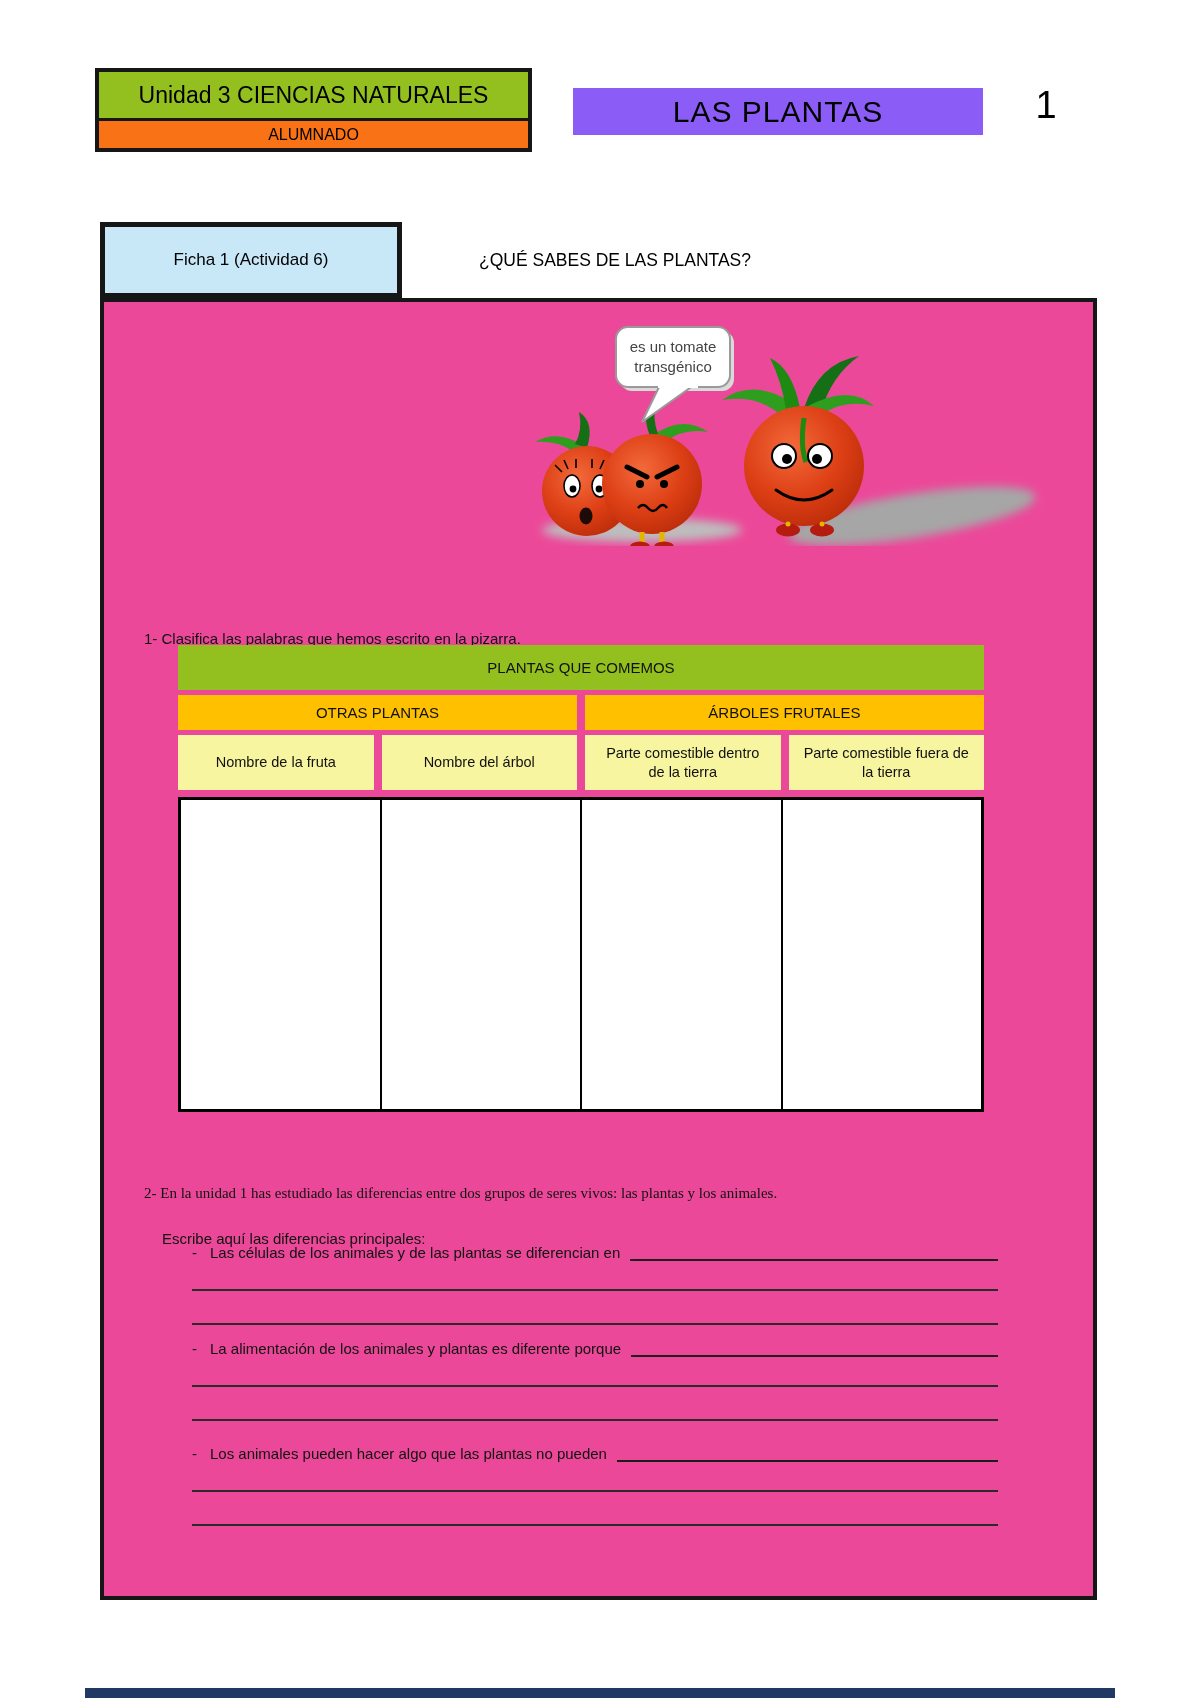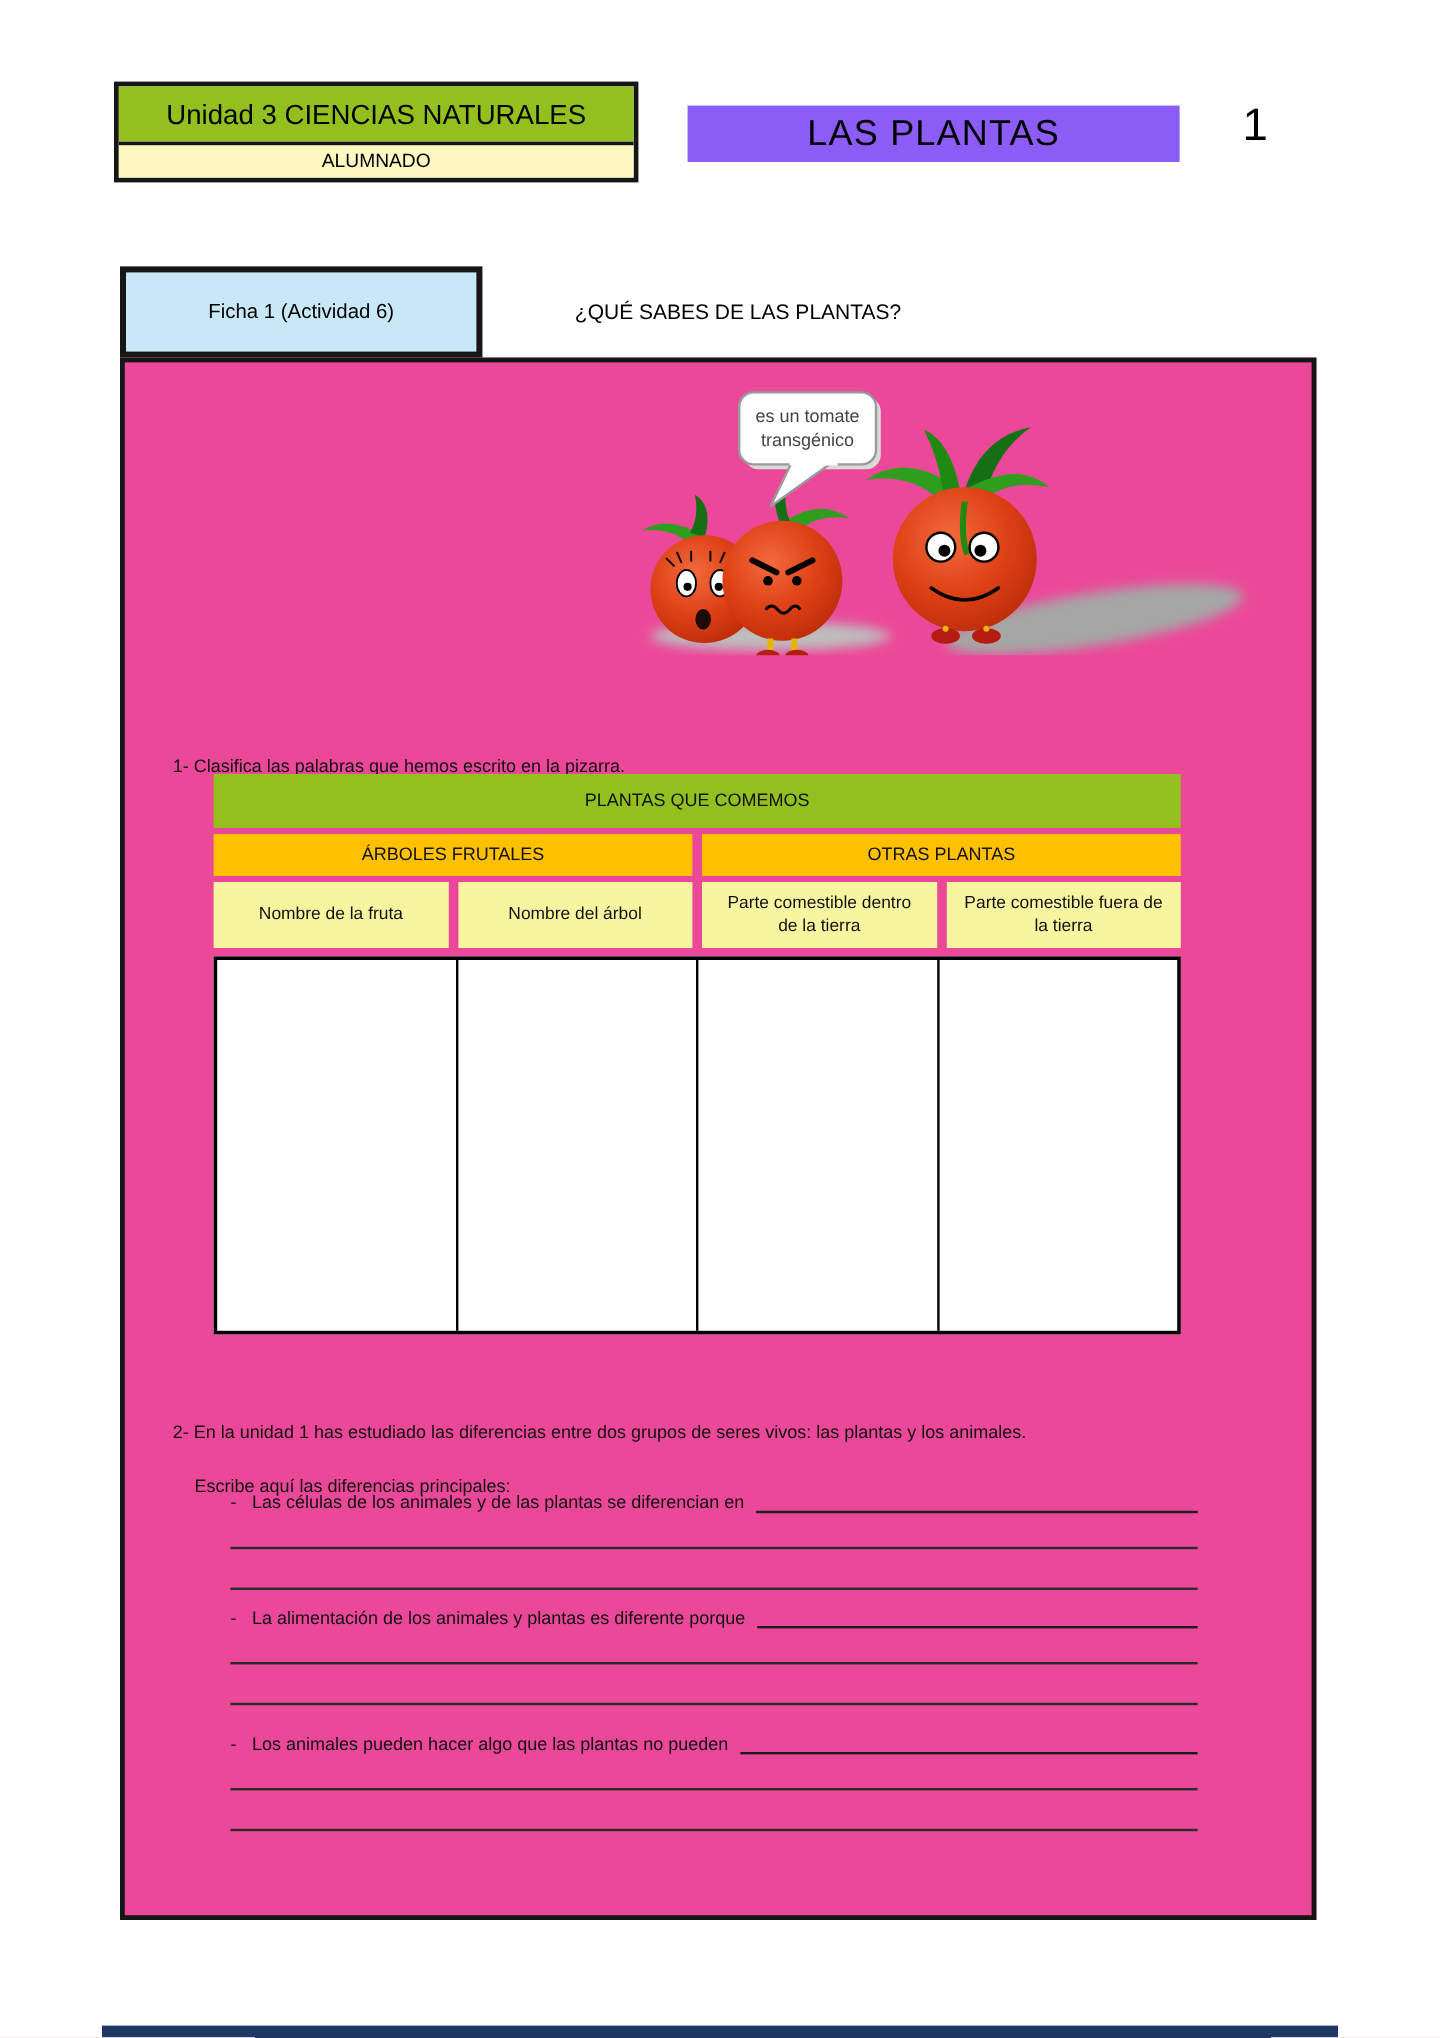--- a/index.html
+++ b/index.html
@@ -13,21 +13,21 @@
   .unit-box {
     position:absolute; left:95px; top:68px; width:437px;
     border:4px solid #161616; background:#fff;
   }
   .unit-green {
     height:46px; line-height:46px; text-align:center;
     background:#93C01F; font-size:23px; font-weight:normal; color:#000;
   }
   .unit-white {
     height:30px; line-height:28px; text-align:center;
-    border-top:3px solid #161616; font-size:16px; color:#000; background:#fef9c3;
+    border-top:3px solid #161616; font-size:16px; color:#000; background:#f97316;
   }
   .doc-title {
     position:absolute; left:573px; top:88px; width:410px; height:47px;
     background:#8b5cf6; font-size:30px; line-height:47px; text-align:center;
     letter-spacing:1px; color:#000;
   }
   .page-num {
     position:absolute; left:1018px; top:80px; width:56px; height:50px;
     font-size:38px; line-height:50px; text-align:center; color:#000;
   }
@@ -64,21 +64,21 @@
   .t-cols { display:flex; gap:8px; margin-bottom:7px; }
   .t-col {
     flex:1; min-height:55px; background:#F8F5A0; display:flex;
     align-items:center; justify-content:center; text-align:center;
     font-size:14.5px; line-height:1.3; padding:4px 14px;
   }
   .t-write { display:flex; height:315px; border:3px solid #000; background:#fff; }
   .t-cell { flex:1; border-left:2px solid #000; }
   .t-cell:first-child { border-left:none; }
   
-  .instr2 { position:absolute; left:40px; top:883px; right:40px; font-size:15px; }
+  .instr2 { position:absolute; left:40px; top:883px; right:40px; font-size:15px;font-family:Liberation Serif, serif; }
   .sub2   { position:absolute; left:58px; top:928px; font-size:15px; }
   .diff-item { position:absolute; left:88px; width:806px; font-size:15px; }
   .item-row { display:flex; align-items:flex-end; }
   .dash { width:18px; flex:0 0 18px; }
   .item-text { white-space:nowrap; }
   .blank { flex:1; height:18px; border-bottom:2px solid #1c1c1c; margin-left:10px; min-width:40px; }
   .rule { height:0; border-bottom:2px solid #2a2a2a; margin-top:32px; }
   .rule.first { margin-top:28px; }
   .item1 { top:941px; } .item2 { top:1037px; } .item3 { top:1142px; }
   
@@ -172,22 +172,22 @@
         <text x="181" y="38" text-anchor="middle" font-size="15" fill="#444" font-family="Liberation Sans, sans-serif">es un tomate</text>
         <text x="181" y="58" text-anchor="middle" font-size="15" fill="#444" font-family="Liberation Sans, sans-serif">transgénico</text>
       </g>
     </svg>
 
     <div class="instr1">1- Clasifica las palabras que hemos escrito en la pizarra.</div>
 
     <div class="ctable">
       <div class="t-title">PLANTAS QUE COMEMOS</div>
       <div class="t-groups">
+        <div class="t-group">OTRAS PLANTAS</div>
         <div class="t-group">ÁRBOLES FRUTALES</div>
-        <div class="t-group">OTRAS PLANTAS</div>
       </div>
       <div class="t-cols">
         <div class="t-col">Nombre de la fruta</div>
         <div class="t-col">Nombre del árbol</div>
         <div class="t-col">Parte comestible dentro de la tierra</div>
         <div class="t-col">Parte comestible fuera de la tierra</div>
       </div>
       <div class="t-write">
         <div class="t-cell"></div>
         <div class="t-cell"></div>

